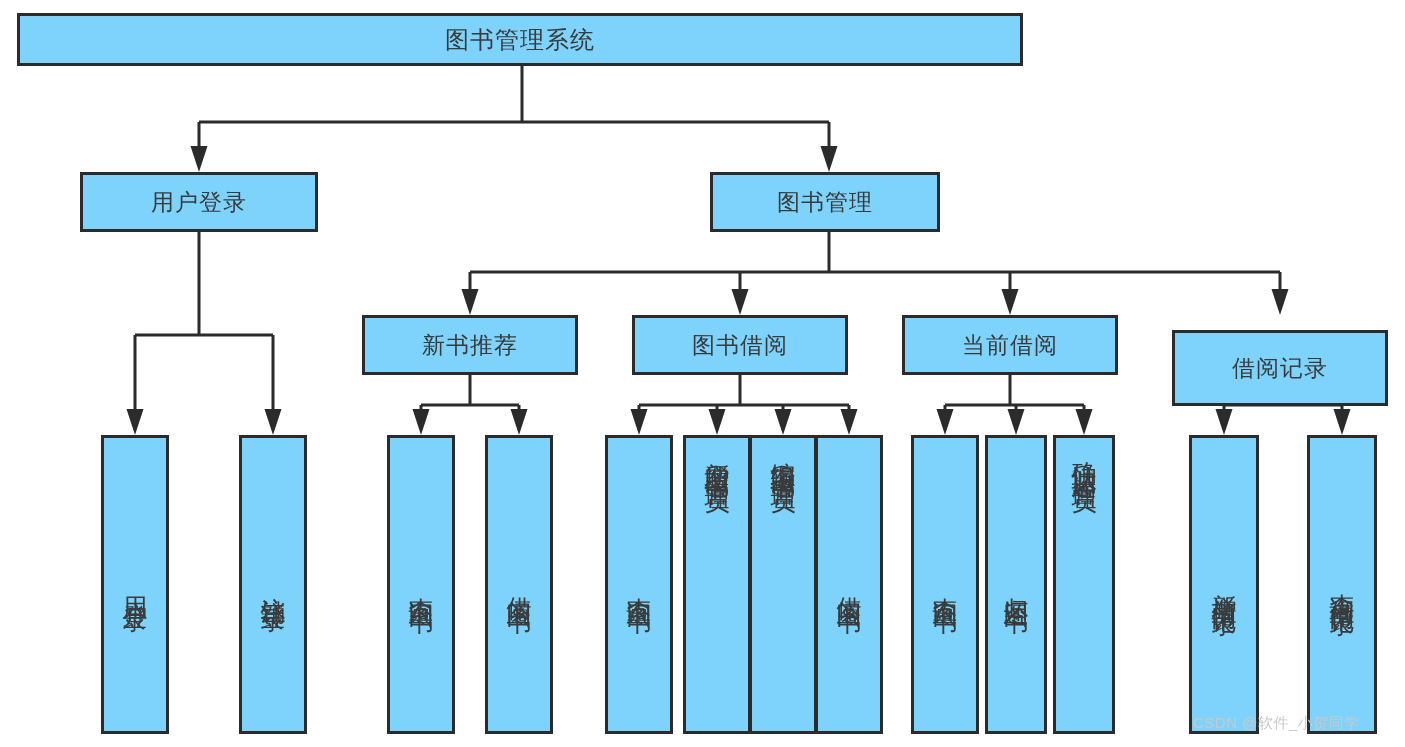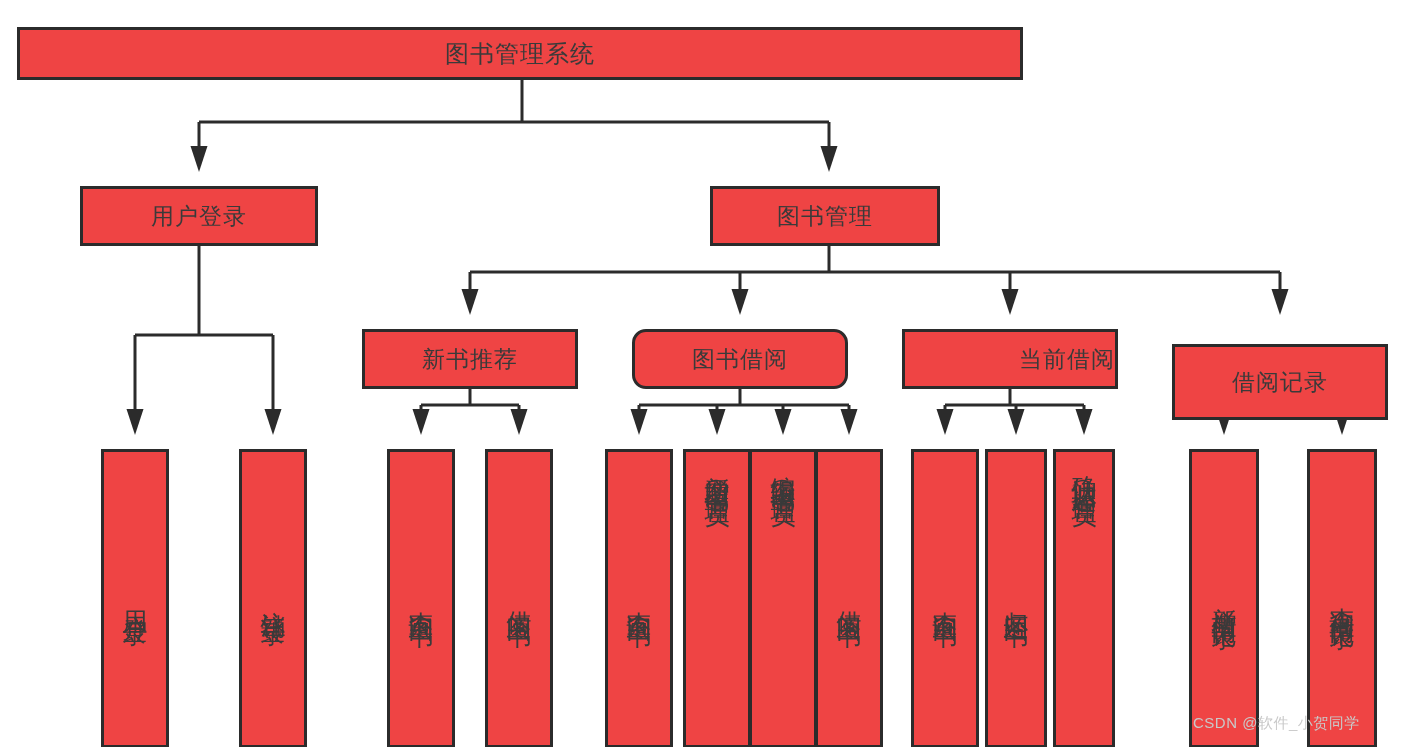--- a/index.html
+++ b/index.html
@@ -22,27 +22,26 @@
     position: absolute;
     left: 0;
     top: 0;
     width: 1405px;
     height: 747px;
     pointer-events: none;
   }
   .node {
     position: absolute;
     box-sizing: border-box;
-    background: #ef4444;
+    background: #7dd3fc;
     border: 3px solid #22c55e;
     display: flex;
     align-items: center;
     justify-content: center;
     overflow: hidden;
-    margin-top: 14px;
   }
   .node .label {
     color: #3a3a3a;
     line-height: 1.0;
     white-space: pre;
     text-align: center;
   }
   
   .node.horiz .label {
     font-size: 23px;
@@ -142,24 +141,24 @@
       </div>
       <div class="node horiz tier1" style="left: 80px; top: 172px; width: 238px; height: 60px; border-color: rgb(43, 43, 43);">
         <span class="label" style="color: rgb(58, 58, 58);">用户登录</span>
       </div>
       <div class="node horiz tier1" style="left: 710px; top: 172px; width: 230px; height: 60px; border-color: rgb(43, 43, 43);">
         <span class="label" style="color: rgb(58, 58, 58);">图书管理</span>
       </div>
       <div class="node horiz tier2" style="left: 362px; top: 315px; width: 216px; height: 60px; border-color: rgb(43, 43, 43);">
         <span class="label" style="color: rgb(58, 58, 58); text-align: right;">新书推荐</span>
       </div>
-      <div class="node horiz tier2" style="left: 632px; top: 315px; width: 216px; height: 60px; border-color: rgb(43, 43, 43); border-radius: 14px;">
+      <div class="node horiz tier2" style="left: 632px; top: 315px; width: 216px; height: 60px; border-color: rgb(43, 43, 43);">
         <span class="label" style="color: rgb(58, 58, 58);">图书借阅</span>
       </div>
-      <div class="node horiz tier2" style="left: 902px; top: 315px; width: 216px; height: 60px; border-color: rgb(43, 43, 43); justify-content: flex-end;">
+      <div class="node horiz tier2" style="left: 902px; top: 315px; width: 216px; height: 60px; border-color: rgb(43, 43, 43);">
         <span class="label" style="color: rgb(58, 58, 58);">当前借阅</span>
       </div>
       <div class="node horiz tier2" style="left: 1172px; top: 330px; width: 216px; height: 76px; border-color: rgb(43, 43, 43);">
         <span class="label" style="color: rgb(58, 58, 58);">借阅记录</span>
       </div>
       <div class="node vert leaf" style="left: 101px; top: 435px; width: 68px; height: 299px; border-color: rgb(43, 43, 43);">
         <span class="label" style="color: rgb(58, 58, 58);">用户登录</span>
       </div>
       <div class="node vert leaf" style="left: 239px; top: 435px; width: 68px; height: 299px; border-color: rgb(43, 43, 43);">
         <span class="label" style="color: rgb(58, 58, 58);">注销登录</span>

